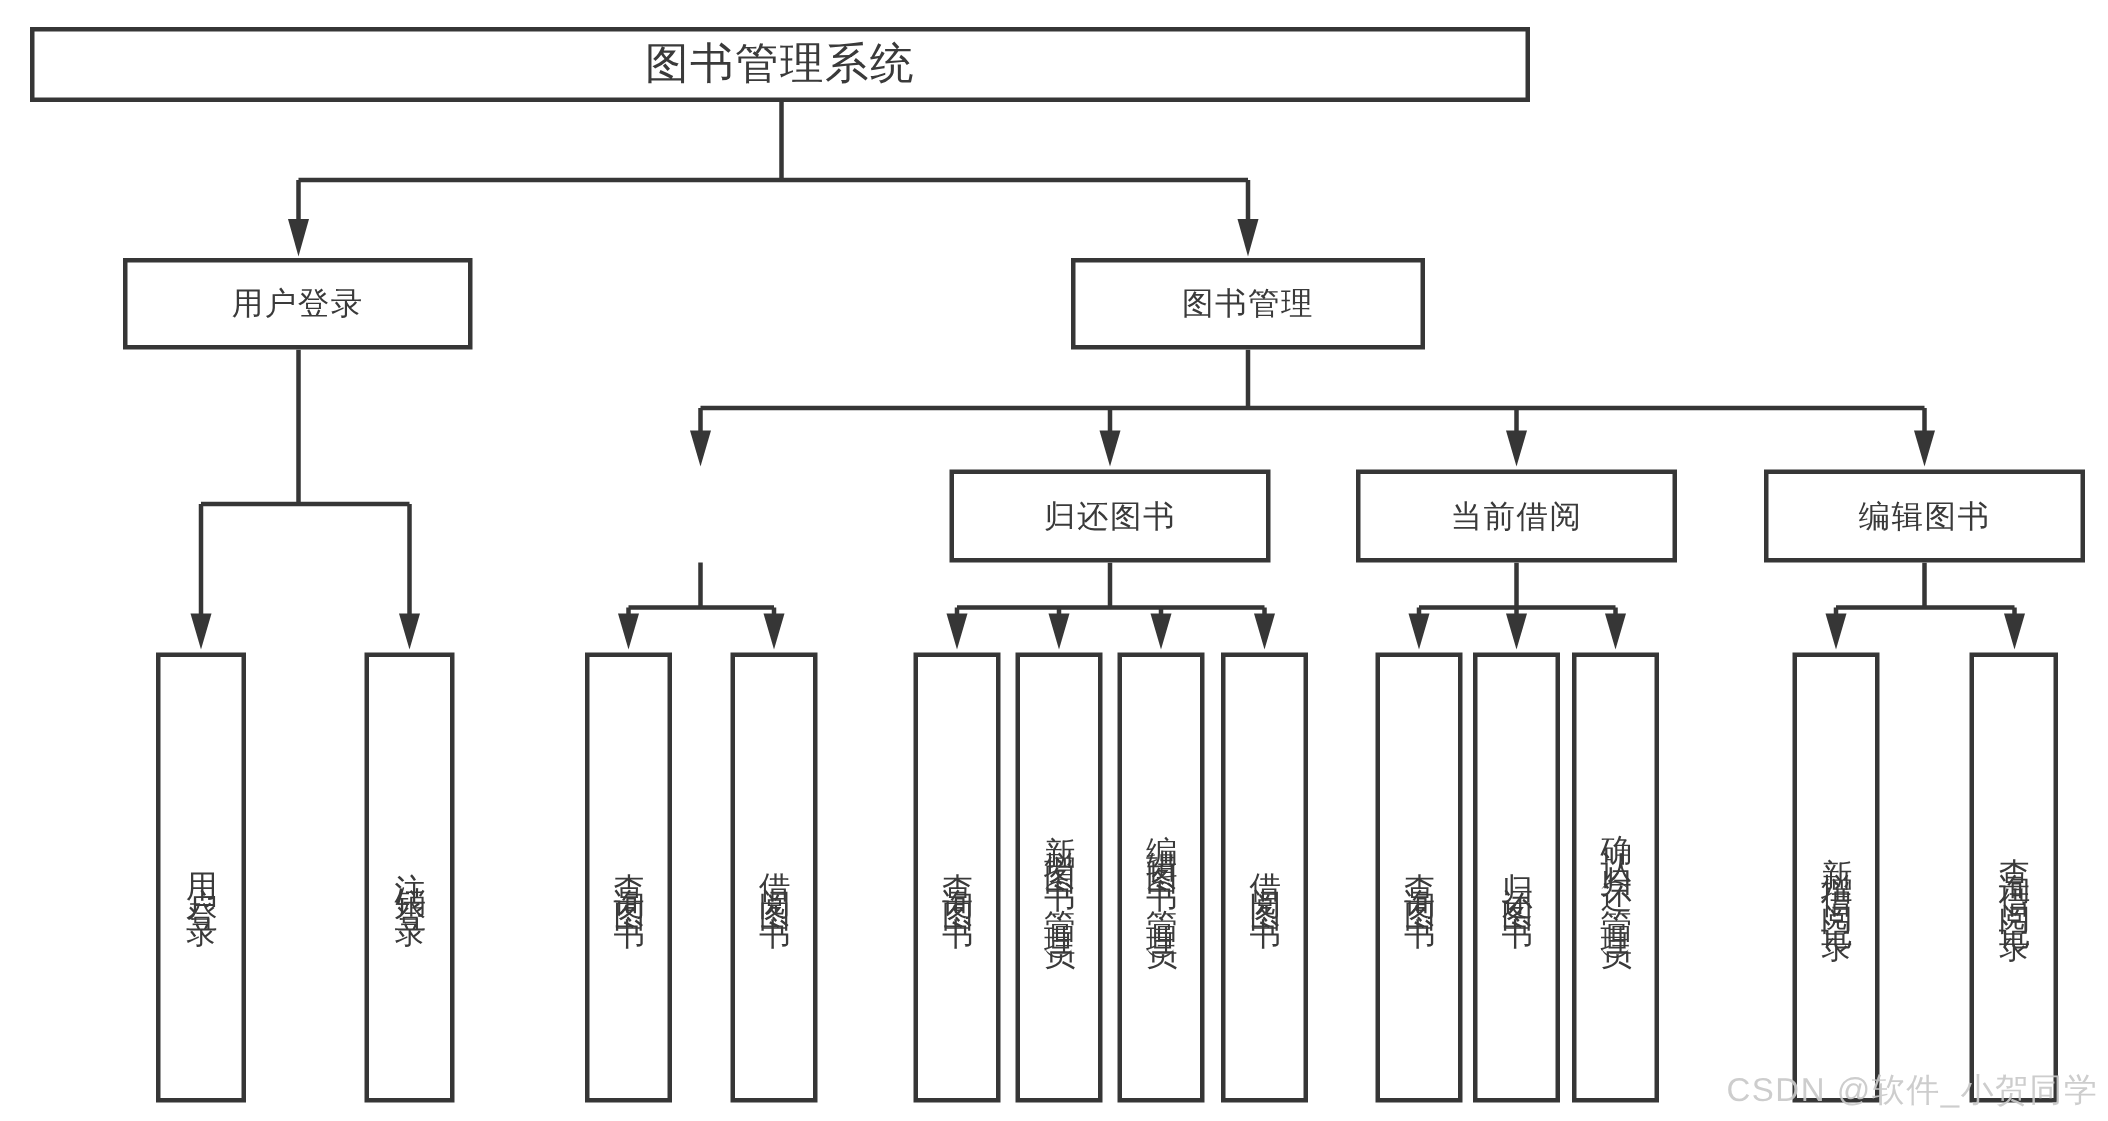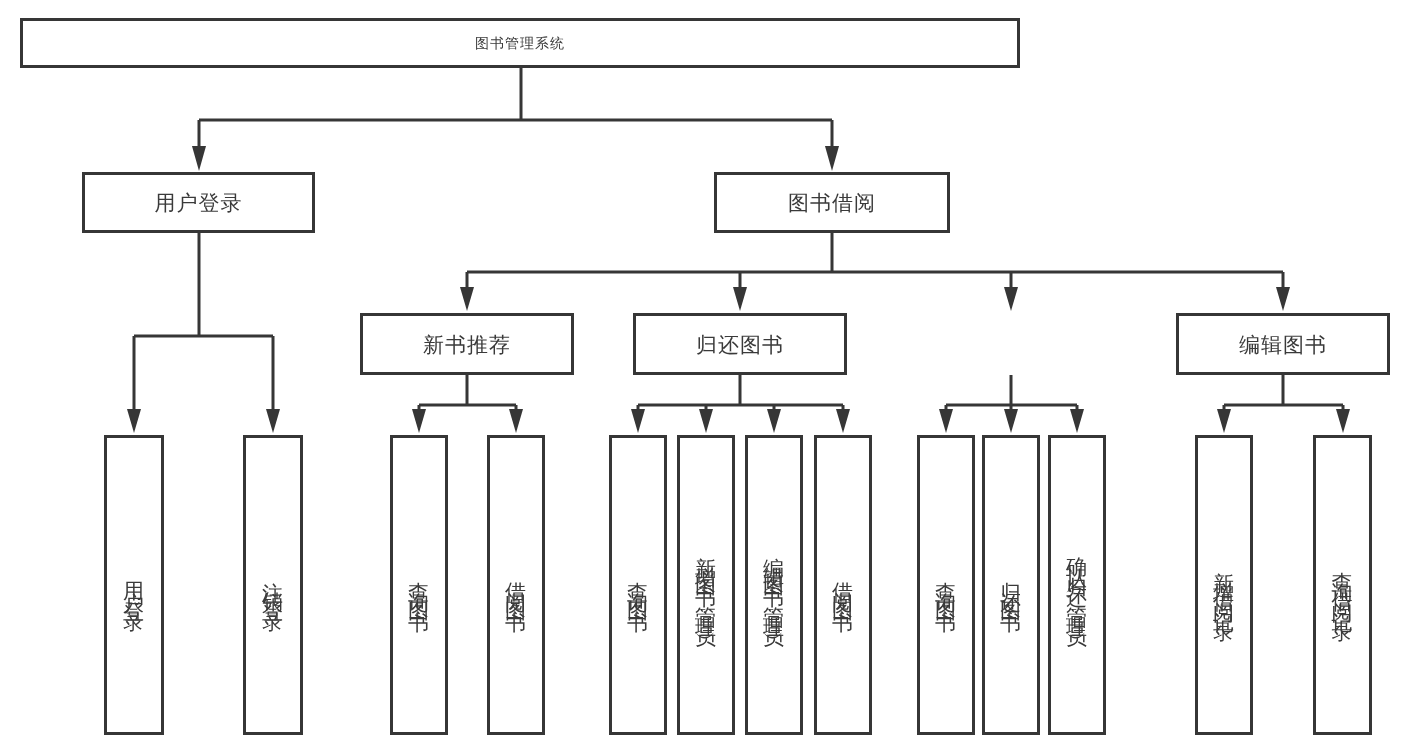--- a/index.html
+++ b/index.html
@@ -28,21 +28,21 @@
     align-items:center;
     justify-content:center;
     color:var(--text);
   }
   .hlabel{
     font-size:21px;
     letter-spacing:1px;
     white-space:nowrap;
     line-height:1;
   }
-  .root-box .hlabel{font-size:14px;}
+  .root-box .hlabel{font-size:29px;}
   .vtext{
     writing-mode:vertical-lr;
     text-orientation:mixed;
     font-size:21px;
     letter-spacing:10px;
     line-height:1;
     white-space:nowrap;
   }
   .watermark{
     position:absolute;
@@ -105,28 +105,28 @@
   </svg>
 
   <div class="box root-box" style="left:20px;top:18px;width:1000px;height:50px;border-width:3.5px">
     <span class="hlabel">图书管理系统</span>
   </div>
 
   <div class="box" style="left:82px;top:172px;width:233px;height:61px">
     <span class="hlabel">用户登录</span>
   </div>
   <div class="box" style="left:714px;top:172px;width:236px;height:61px">
-    <span class="hlabel">图书借阅</span>
+    <span class="hlabel">图书管理</span>
   </div>
 
-  <div class="box" style="left:360px;top:313px;width:214px;height:62px">
-    <span class="hlabel">新书推荐</span>
-  </div>
   <div class="box" style="left:633px;top:313px;width:214px;height:62px">
     <span class="hlabel">归还图书</span>
+  </div>
+  <div class="box" style="left:904px;top:313px;width:214px;height:62px">
+    <span class="hlabel">当前借阅</span>
   </div>
   <div class="box" style="left:1176px;top:313px;width:214px;height:62px">
     <span class="hlabel">编辑图书</span>
   </div>
 
   <div class="box leaf" style="left:104px;top:435px;width:60px;height:300px">
     <span class="vtext">用户登录</span>
   </div>
   <div class="box leaf" style="left:243px;top:435px;width:60px;height:300px">
     <span class="vtext">注销登录</span>
@@ -162,14 +162,15 @@
     <span class="vtext">确认归还（管理员）</span>
   </div>
 
   <div class="box leaf" style="left:1195px;top:435px;width:58px;height:300px">
     <span class="vtext">新增借阅记录</span>
   </div>
   <div class="box leaf" style="left:1313px;top:435px;width:59px;height:300px">
     <span class="vtext">查询借阅记录</span>
   </div>
 
+  <div class="watermark">CSDN @软件_小贺同学</div>
 
 </div>
 
 </body></html>

